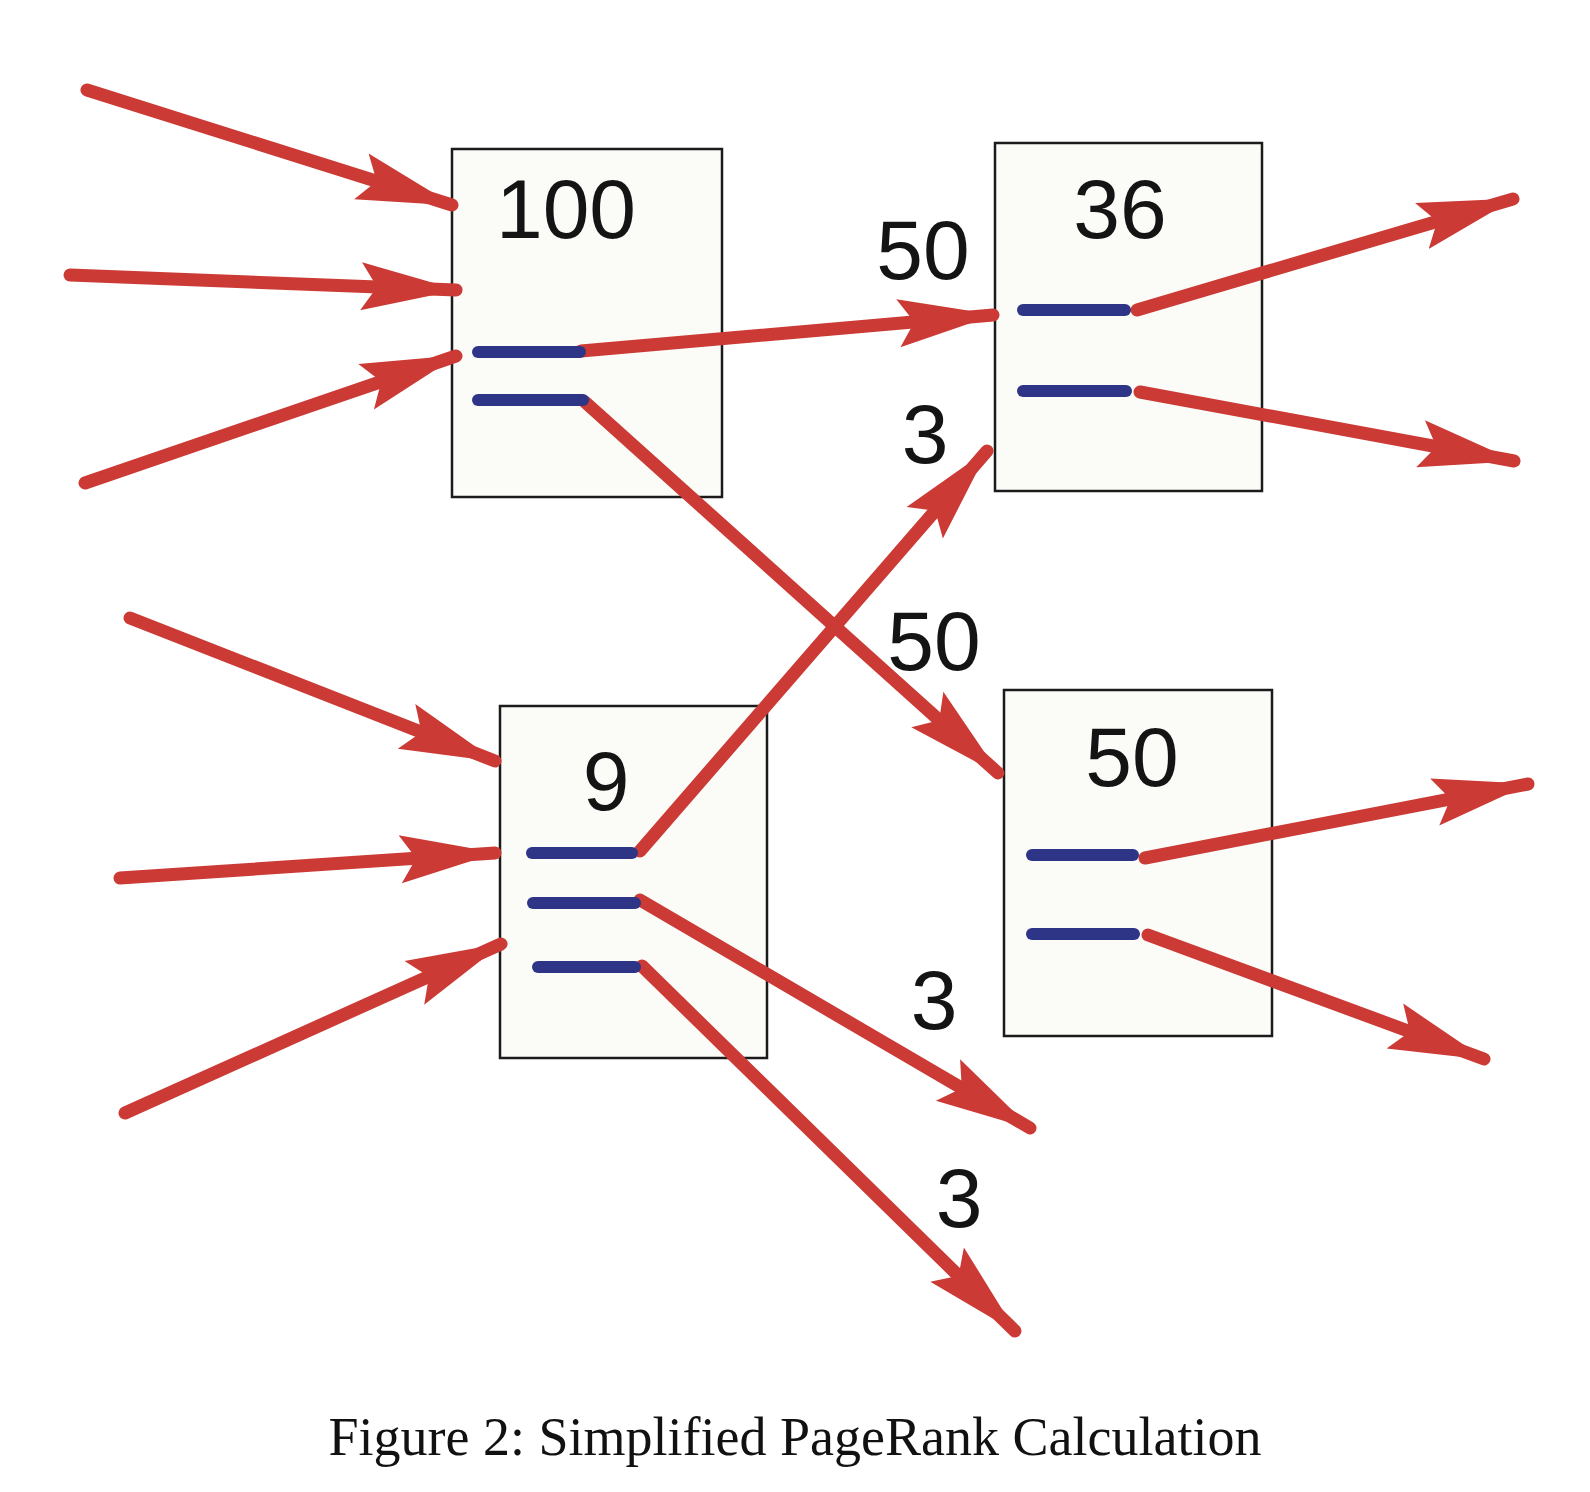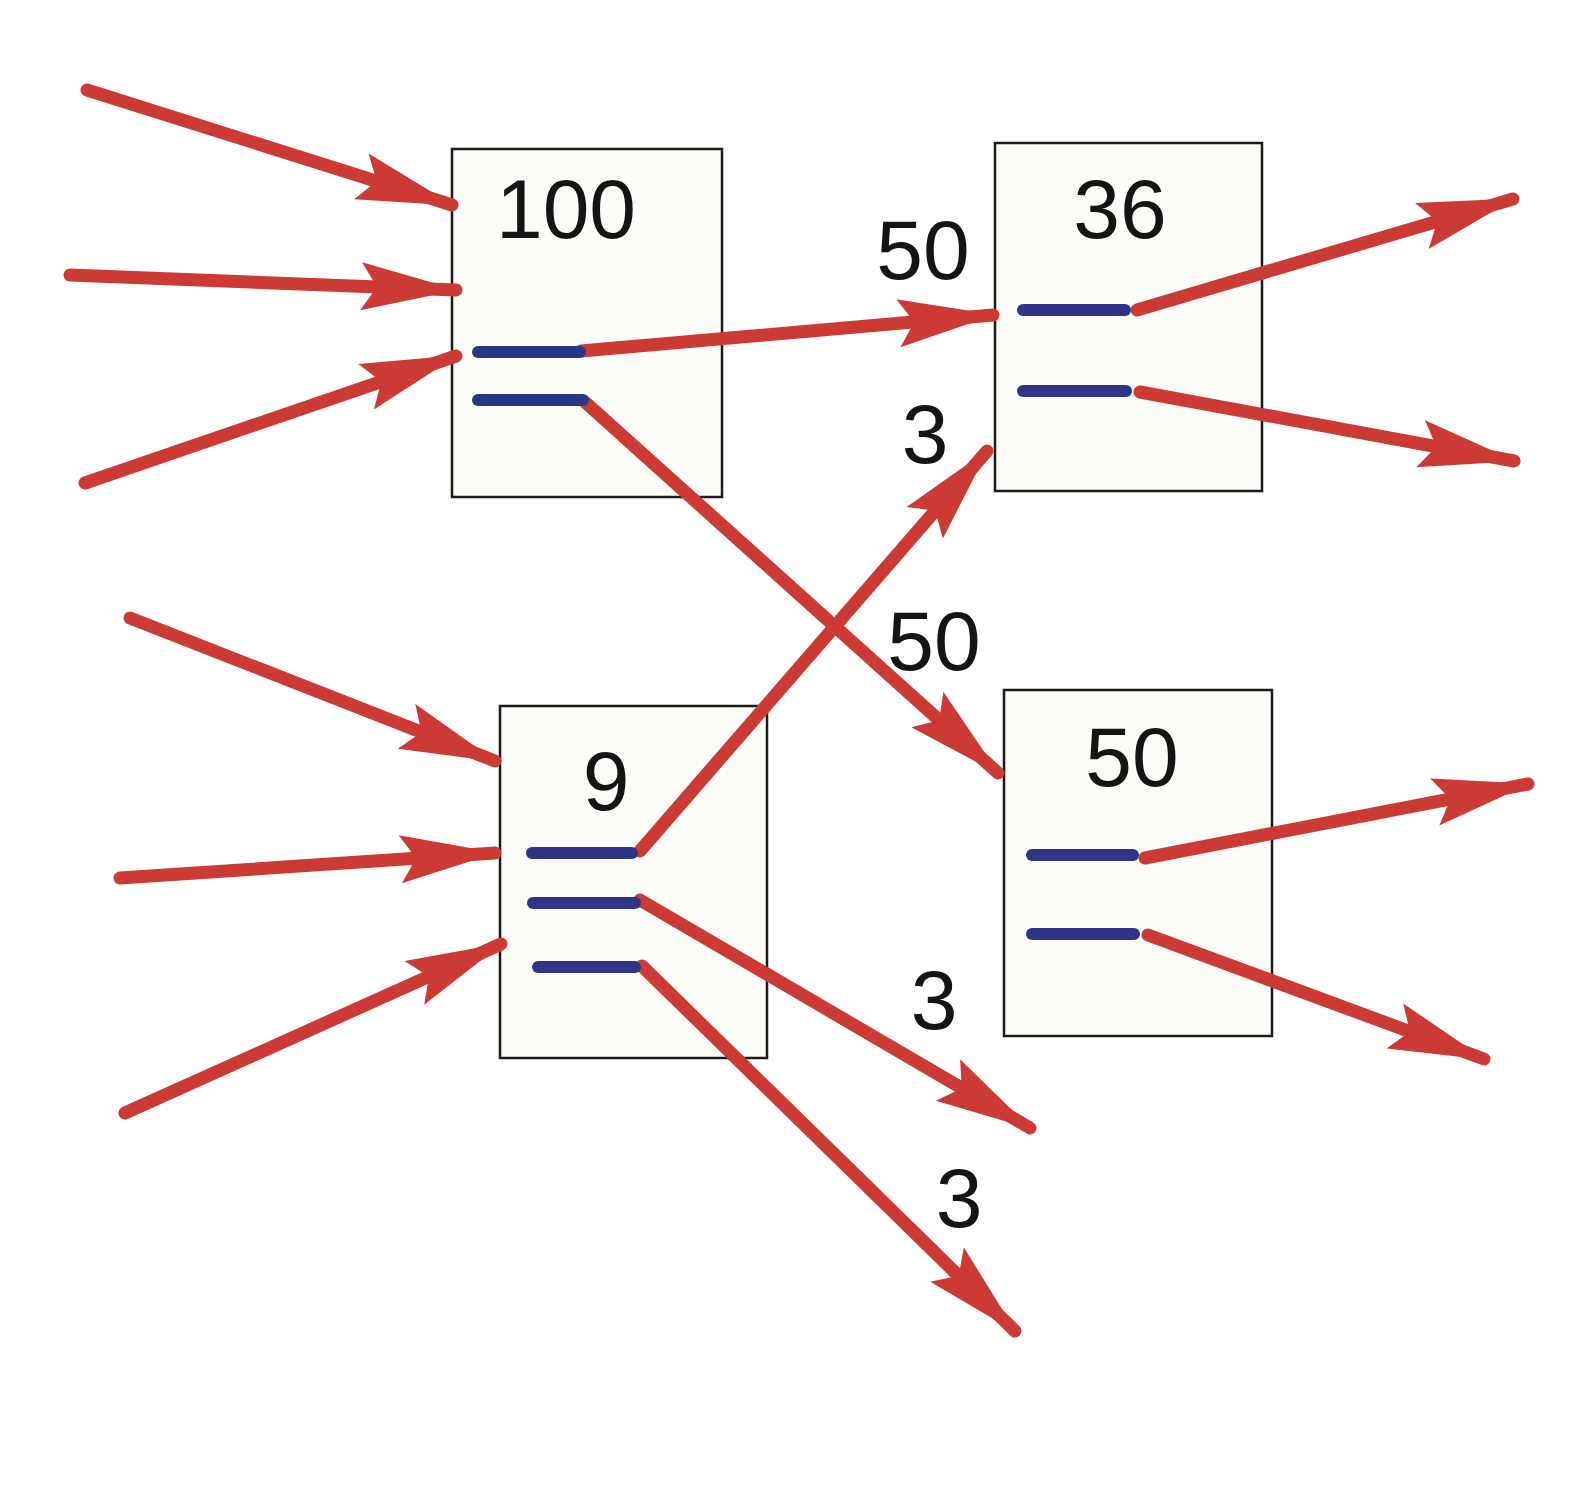--- a/index.html
+++ b/index.html
@@ -108,14 +108,15 @@
   <div class="num" style="left:1120px;top:181px;">36</div>
   <div class="num" style="left:606px;top:753px;">9</div>
   <div class="num" style="left:1132px;top:729px;">50</div>
 
   <div class="num" style="left:923px;top:222px;">50</div>
   <div class="num" style="left:925px;top:406px;">3</div>
   <div class="num" style="left:934px;top:613px;">50</div>
   <div class="num" style="left:934px;top:972px;">3</div>
   <div class="num" style="left:959px;top:1170px;">3</div>
 
+  <div class="caption">Figure 2: Simplified PageRank Calculation</div>
 
 </div>
 
 </body></html>

